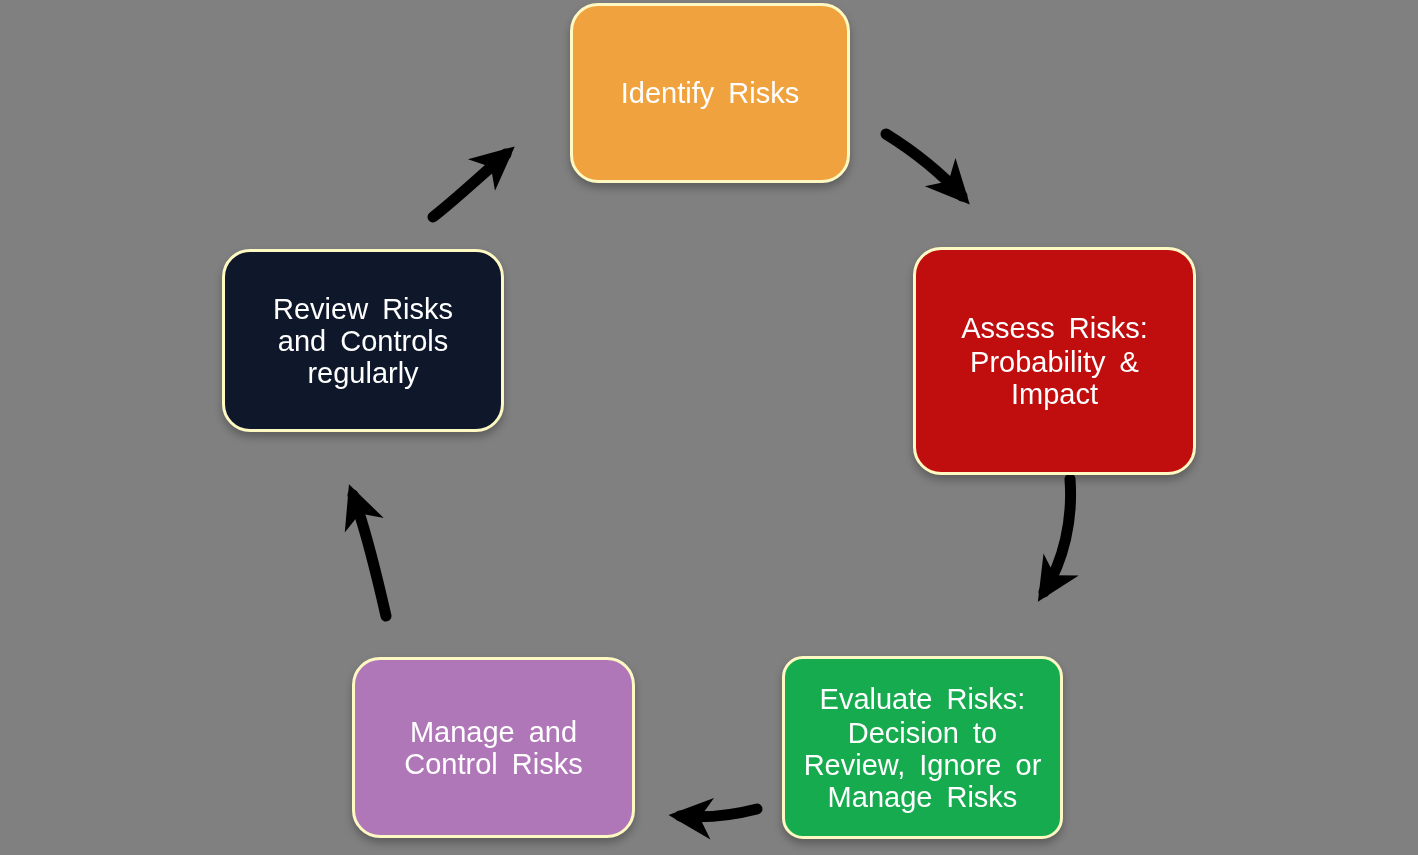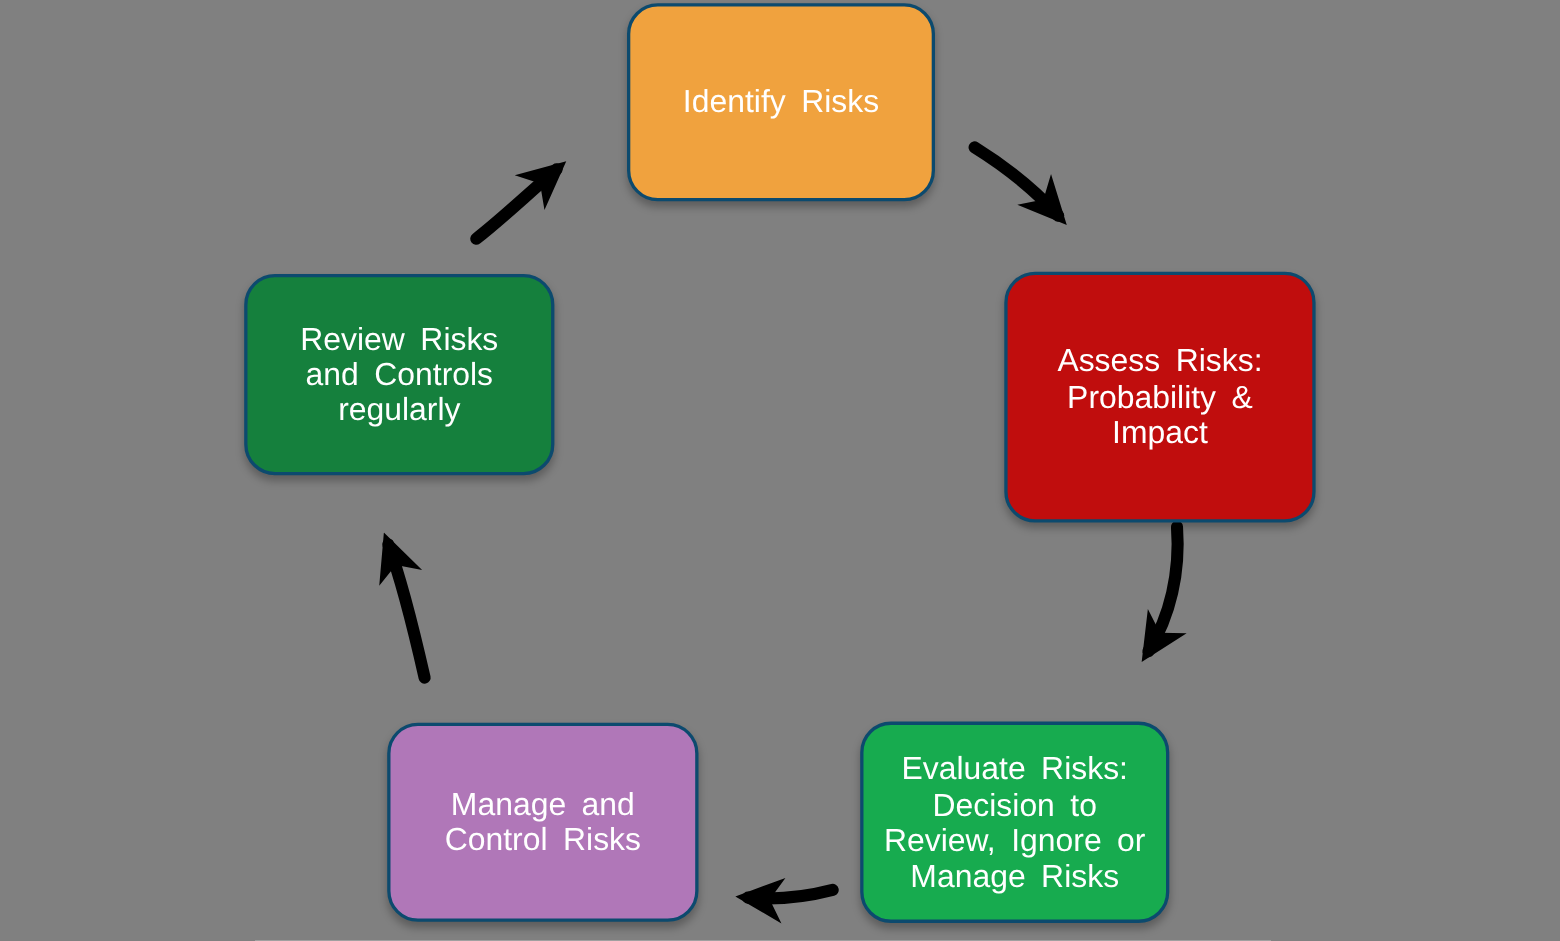--- a/index.html
+++ b/index.html
@@ -12,38 +12,38 @@
   }
   .arrow-layer {
     position: absolute;
     left: 0; top: 0;
     width: 1418px;
     height: 855px;
   }
   .node {
     position: absolute;
     box-sizing: border-box;
-    border: 3px solid #0c4a6e;
+    border: 3px solid #fef9c3;
     border-radius: 28px;
     display: flex;
     flex-direction: column;
     align-items: center;
     justify-content: center;
     text-align: center;
     color: #ffffff;
     font-size: 29px;
     line-height: 32px;
     word-spacing: 6px;
     white-space: pre-line;
     box-shadow: 0 5px 8px rgba(0,0,0,0.28);
   }
   .node .para2 { margin-top: 2px; }
   .node-identify { left: 570px; top: 3px;   width: 280px; height: 180px; }
   .node-assess   { left: 913px; top: 247px; width: 283px; height: 228px; }
-  .node-evaluate { left: 782px; top: 656px; width: 281px; height: 183px; }
+  .node-evaluate { left: 782px; top: 656px; width: 281px; height: 183px; border-radius: 21px; }
   .node-manage   { left: 352px; top: 657px; width: 283px; height: 181px; }
   .node-review   { left: 222px; top: 249px; width: 282px; height: 183px; }
   .arrow-layer path.shaft {
     fill: none;
     stroke: currentColor;
     stroke-width: 11;
     stroke-linecap: round;
   }
 </style>
 </head>
@@ -79,19 +79,19 @@
     <div class="para2">Decision to
 Review, Ignore or
 Manage Risks</div>
   </div>
 
   <div class="node node-manage" style="background: rgb(176, 119, 184);">
     <div class="para1">Manage and
 Control Risks</div>
   </div>
 
-  <div class="node node-review" style="background: #15803d;">
+  <div class="node node-review" style="background: #0f172a;">
     <div class="para1">Review Risks
 and Controls
 regularly</div>
   </div>
 
 </div>
 
 </body></html>

